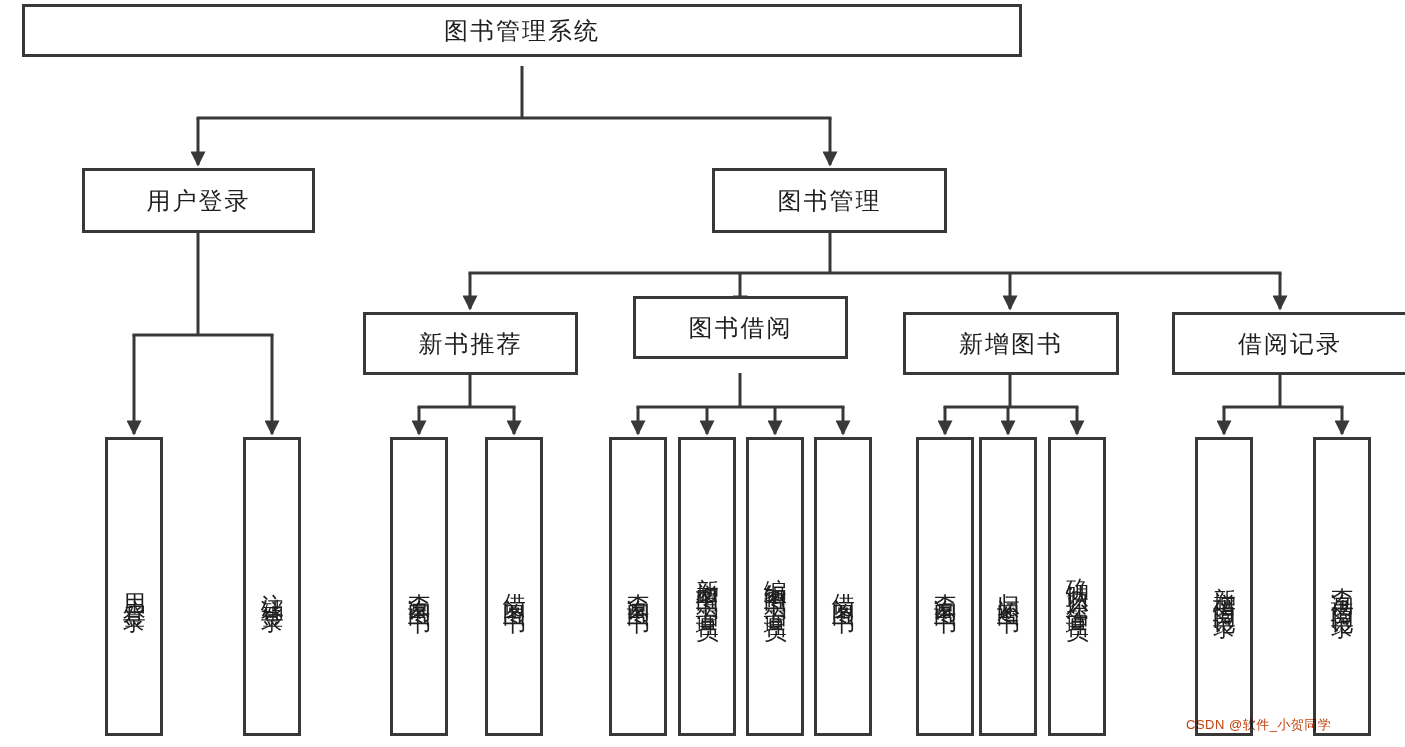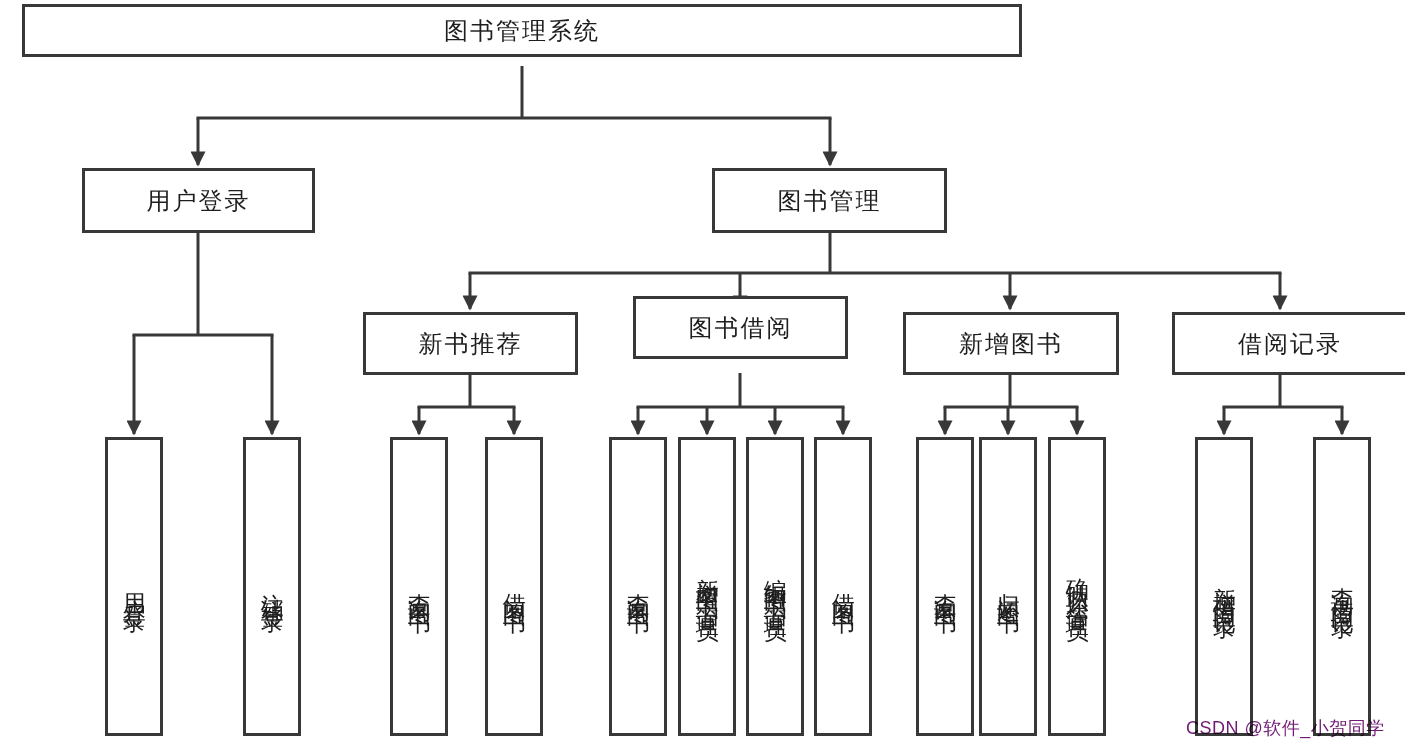--- a/index.html
+++ b/index.html
@@ -16,21 +16,21 @@
   }
   .h-label { font-size:24px; letter-spacing:2px; white-space:nowrap; }
   .lvl2 { font-size:24px; letter-spacing:2px; }
   .leaf { left:0; top:437px; width:58px; height:299px; }
   .leaf span {
     writing-mode:vertical-rl; text-orientation:mixed;
     font-size:23px; letter-spacing:6px; line-height:1.1; color:#1e1e1e;
   }
   .watermark {
     position:absolute; left:1186px; top:716px; z-index:2;
-    font-size:18px; letter-spacing:0.5px; color:#701a75;
+    font-size:13px; letter-spacing:0.5px; color:#c2410c;
     mix-blend-mode:multiply; white-space:nowrap;
   }
 </style>
 </head>
 <body>
 
 <div class="canvas">
 
   <svg class="connectors" width="1405" height="747">
     <defs>

